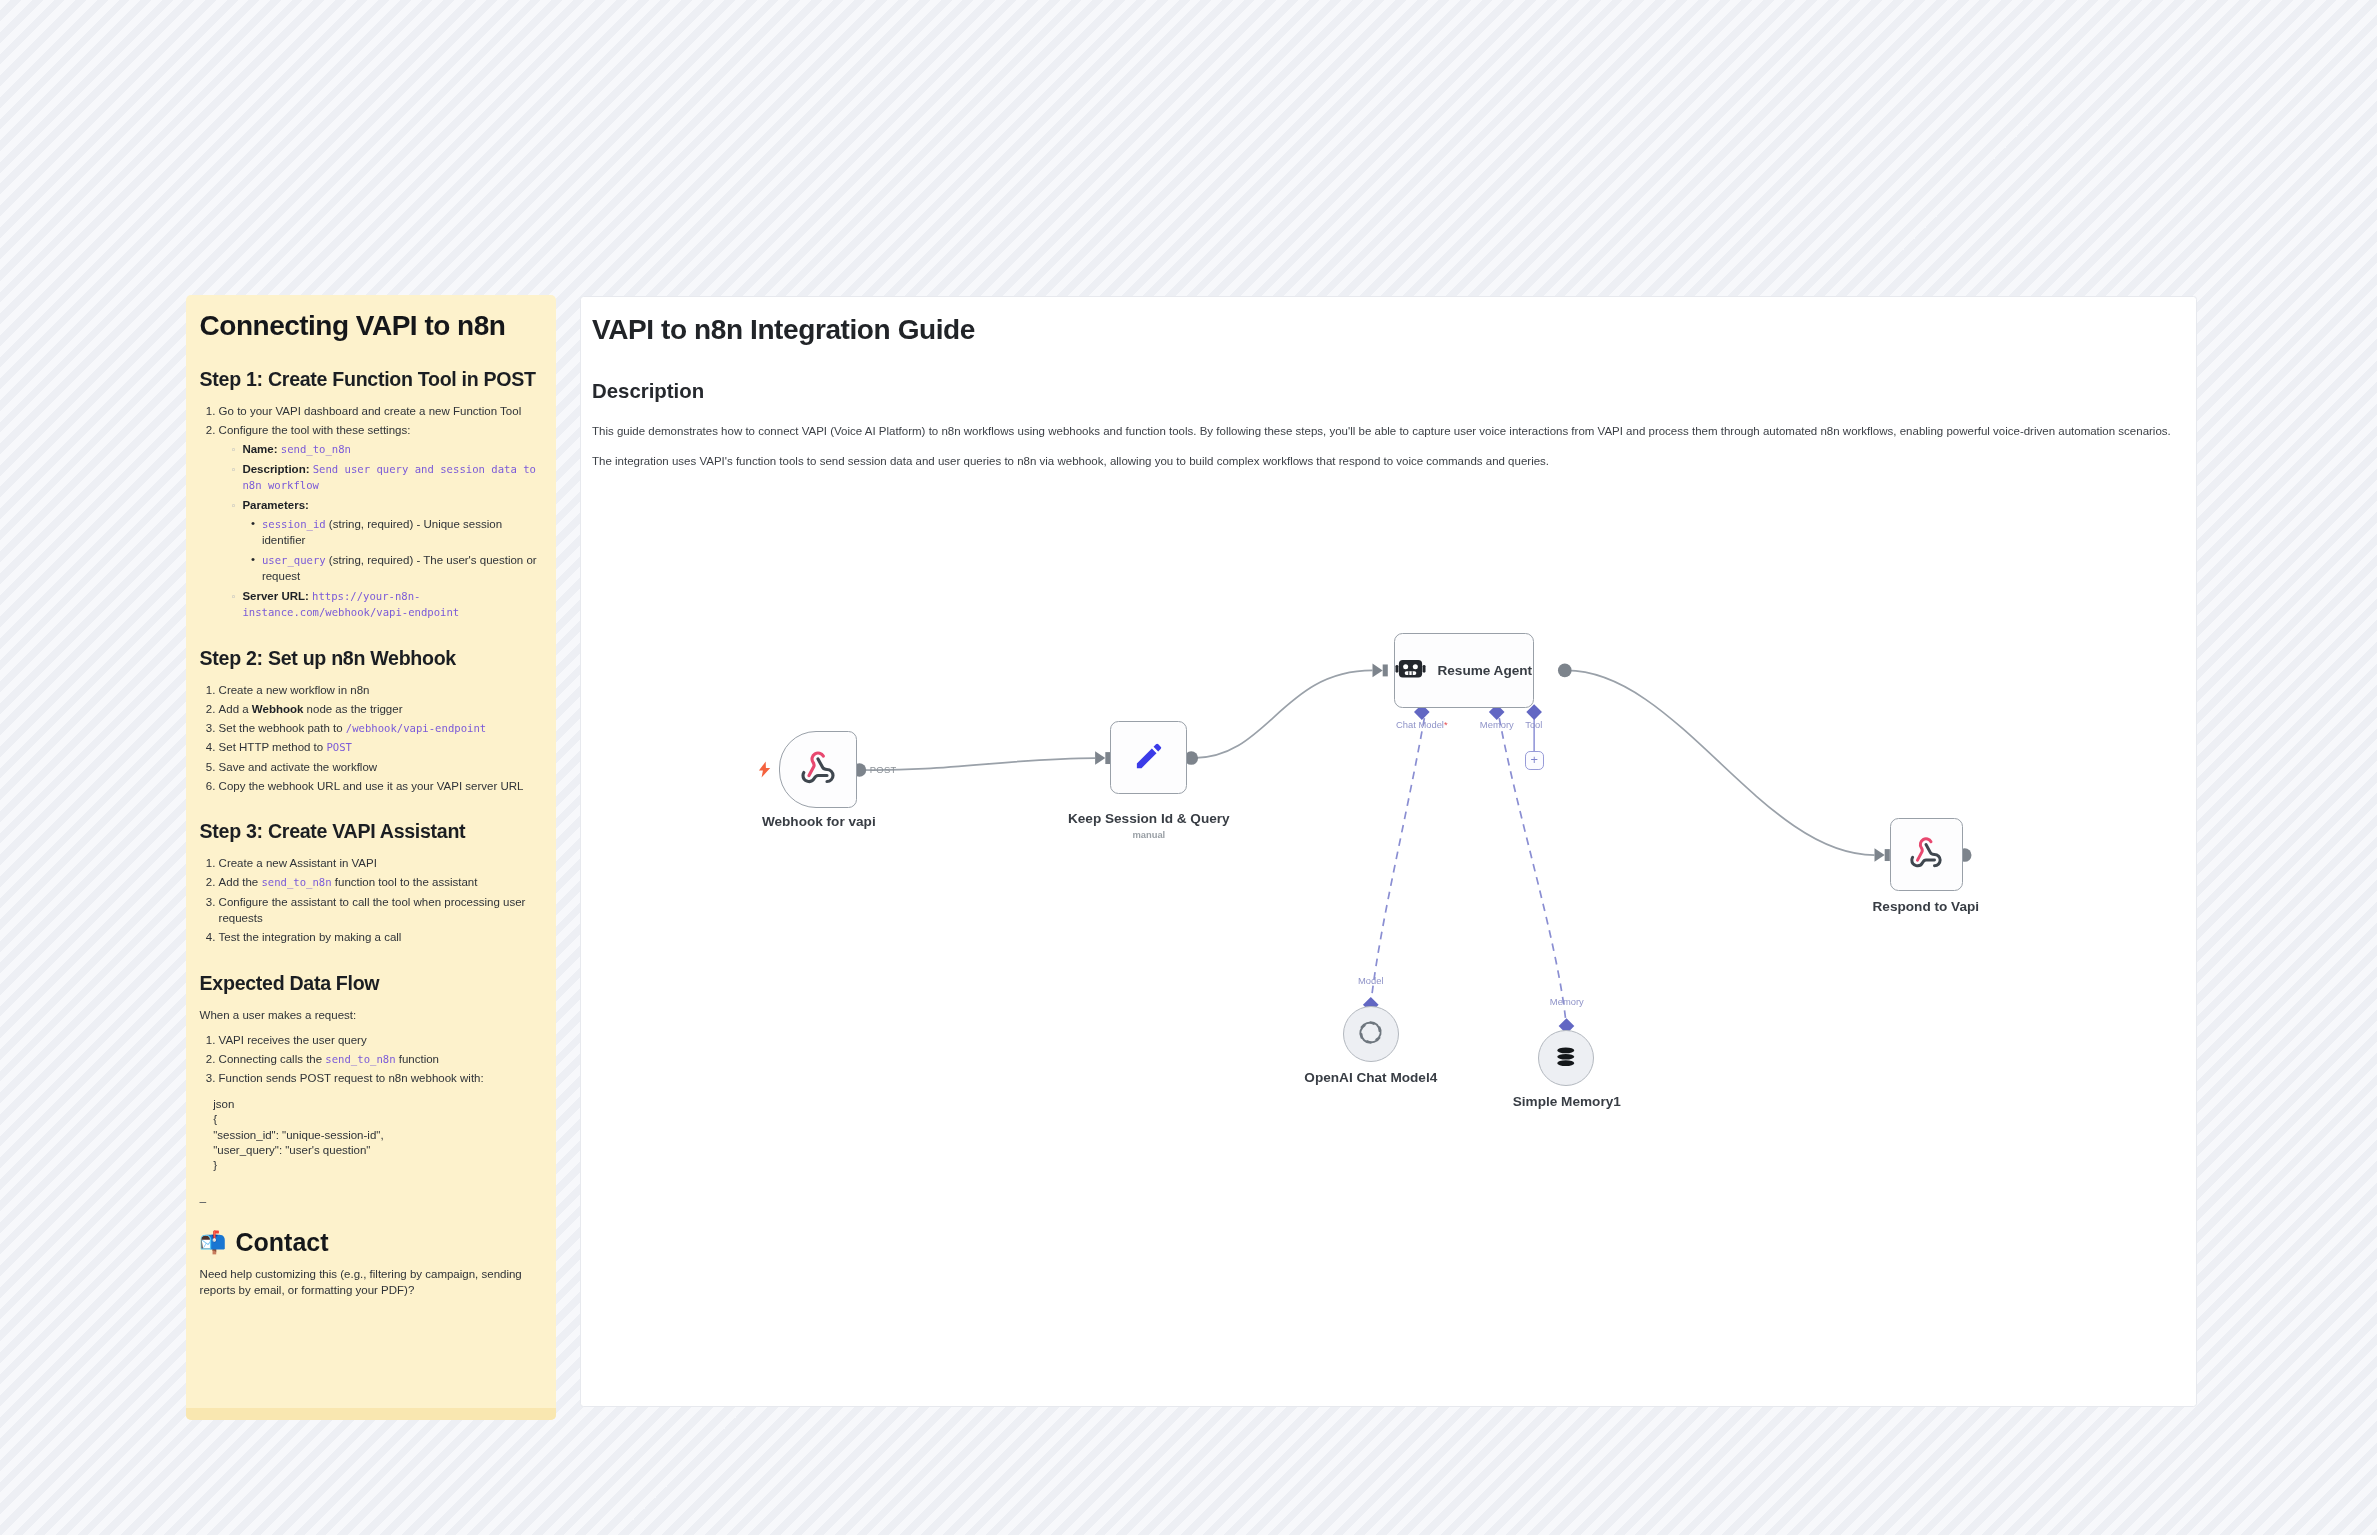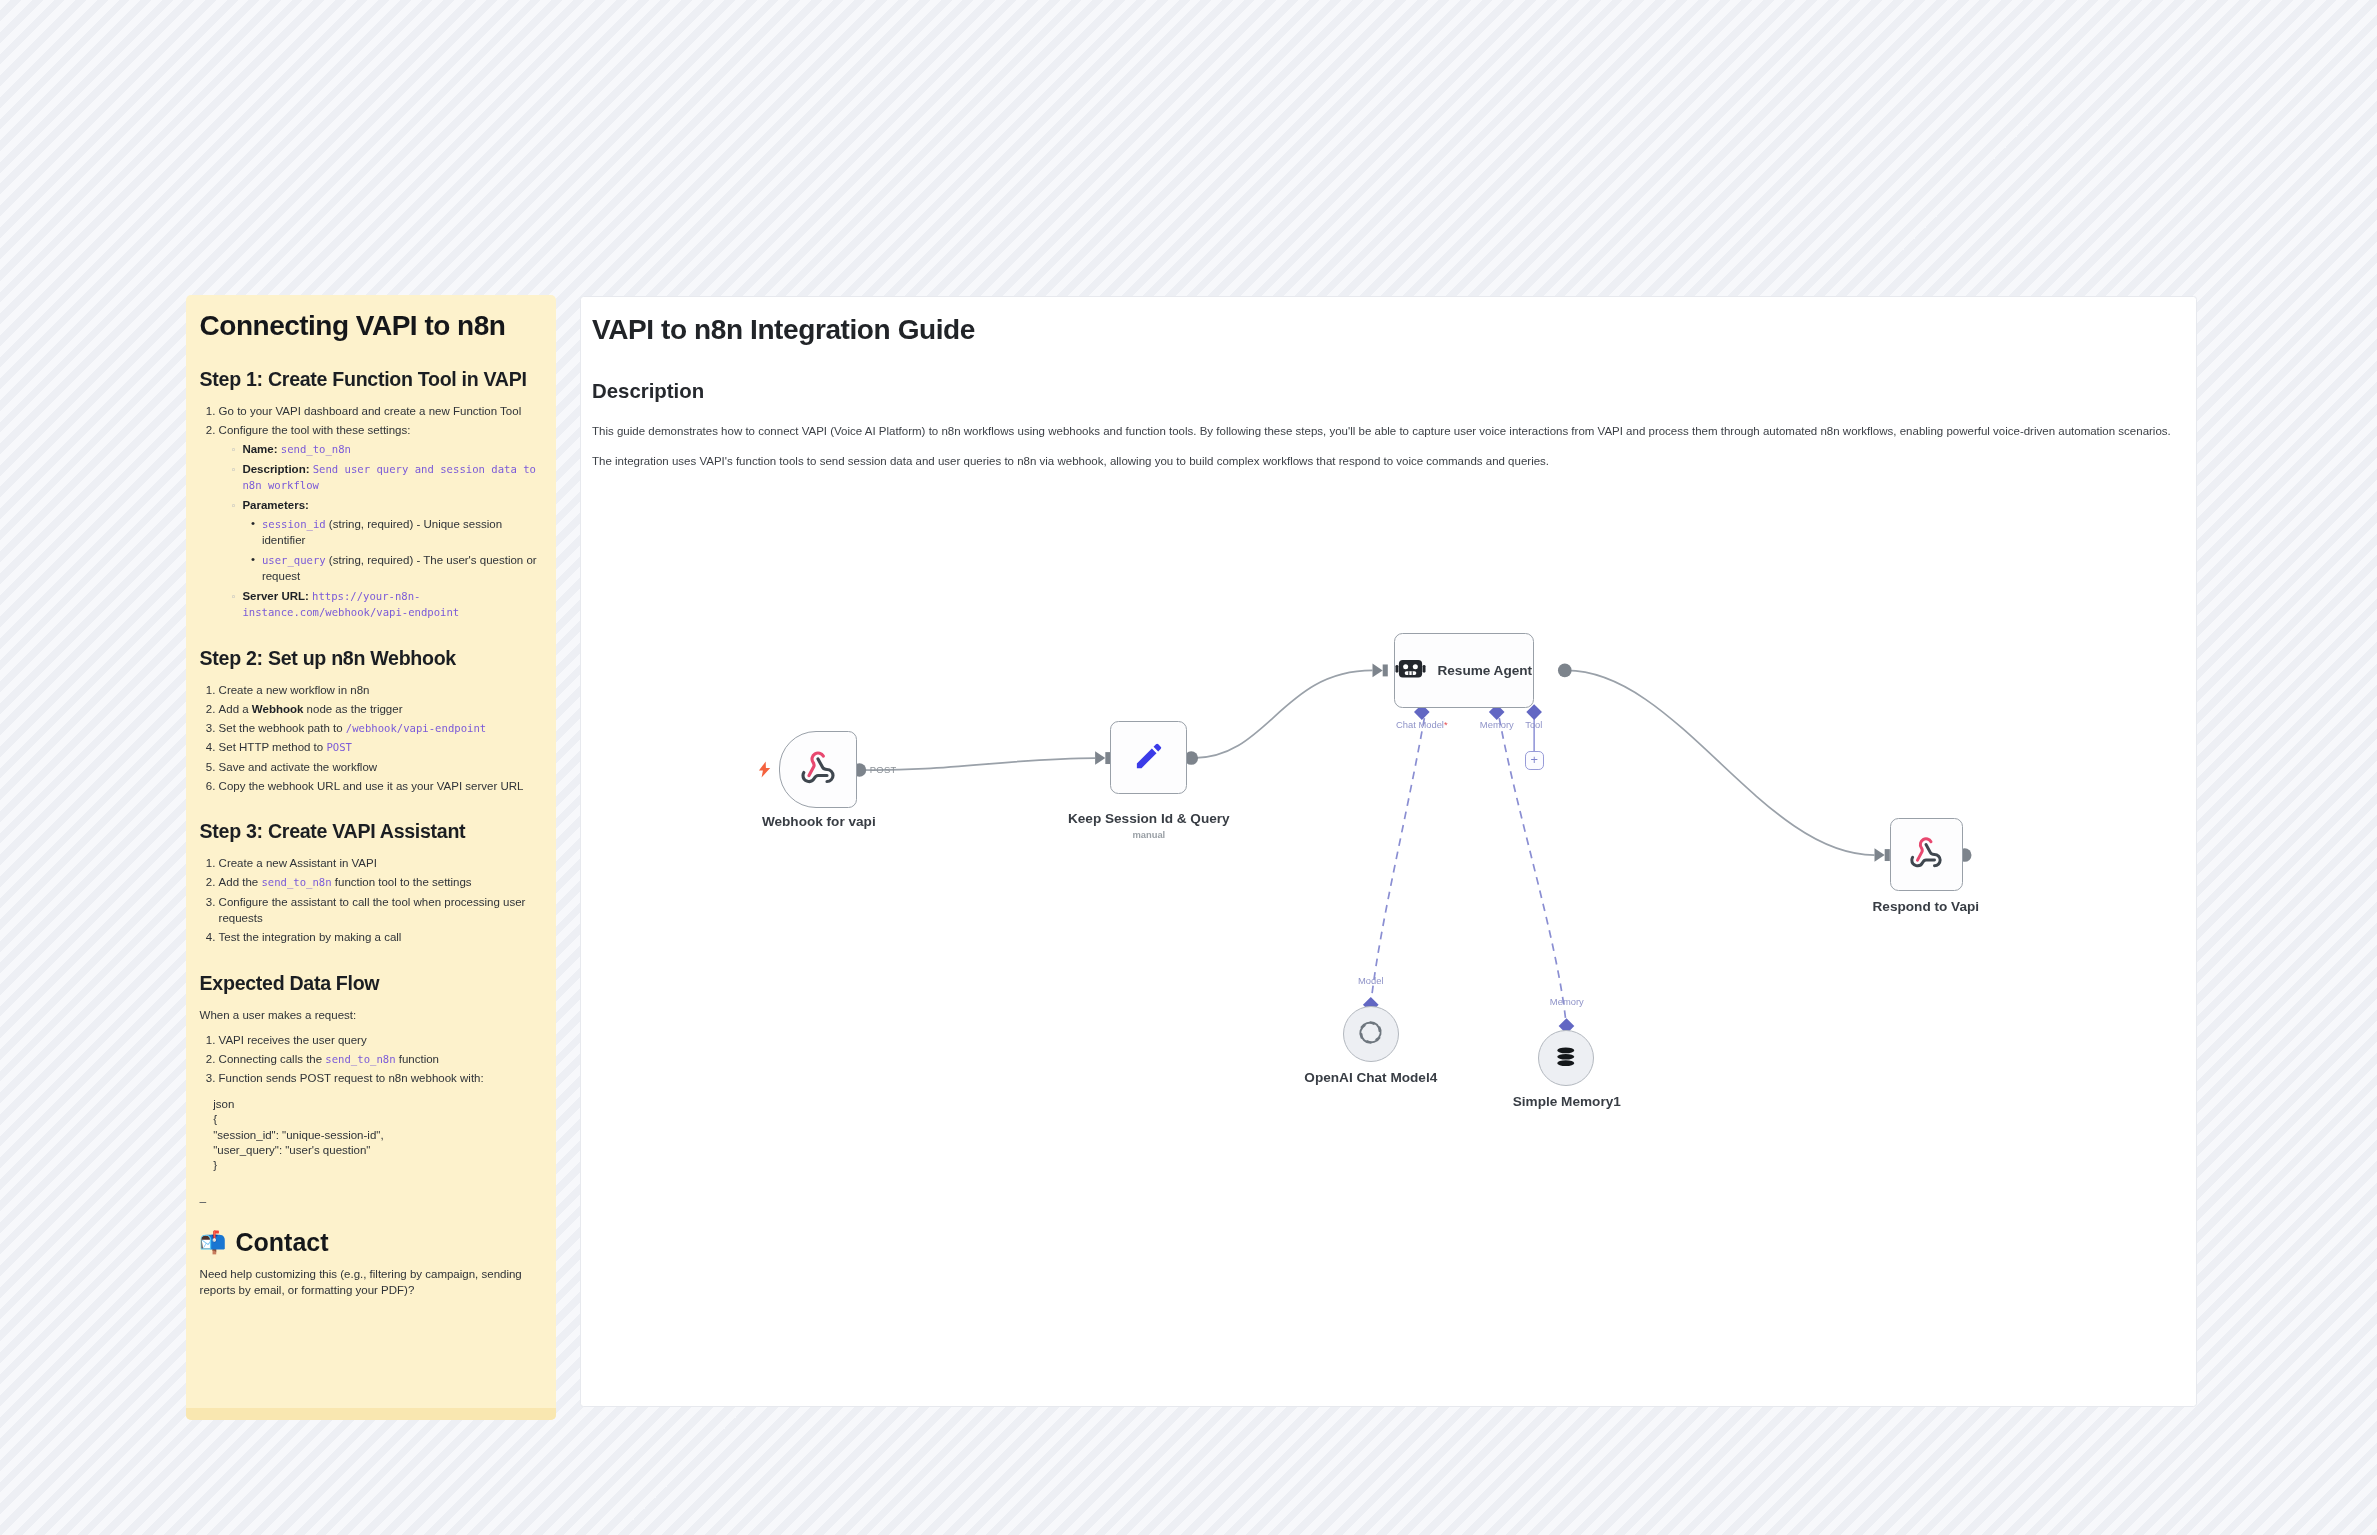--- a/index.html
+++ b/index.html
@@ -67,21 +67,21 @@
   .agent-label { font-size:13.6px; font-weight:600; color:#383d44; white-space:nowrap; }
   .plus-btn { position:absolute; width:19px; height:19px; border:1.4px solid #979bd8; border-radius:5.1px; background:#fcfcff; color:#7e83cc; font-size:12.8px; line-height:15.3px; text-align:center; font-weight:400; }
   .zap { position:absolute; }
 </style>
 </head>
 <body>
 
 <aside class="sidebar">
   <div class="sb-title">Connecting VAPI to n8n</div>
 
-  <div class="sb-h2">Step 1: Create Function Tool in VAPI</div>
+  <div class="sb-h2">Step 1: Create Function Tool in POST</div>
   <ol class="sb-ol">
     <li><span>Go to your VAPI dashboard and create a new Function Tool</span></li>
     <li><span>Configure the tool with these settings:</span>
       <ul class="lvl2">
         <li><span class="blabel">Name:</span> <span class="code">send_to_n8n</span></li>
         <li><span class="blabel">Description:</span> <span class="code">Send user query and session data to n8n workflow</span></li>
         <li><span class="blabel">Parameters:</span>
           <ul class="lvl3">
             <li><span class="code">session_id</span><span> (string, required) - Unique session identifier</span></li>
             <li><span class="code">user_query</span><span> (string, required) - The user's question or request</span></li>
@@ -98,21 +98,21 @@
     <li><span>Add a </span><span class="blabel">Webhook</span><span> node as the trigger</span></li>
     <li><span>Set the webhook path to </span><span class="code">/webhook/vapi-endpoint</span></li>
     <li><span>Set HTTP method to </span><span class="code">POST</span></li>
     <li><span>Save and activate the workflow</span></li>
     <li><span>Copy the webhook URL and use it as your VAPI server URL</span></li>
   </ol>
 
   <div class="sb-h2">Step 3: Create VAPI Assistant</div>
   <ol class="sb-ol">
     <li><span>Create a new Assistant in VAPI</span></li>
-    <li><span>Add the </span><span class="code">send_to_n8n</span><span> function tool to the settings</span></li>
+    <li><span>Add the </span><span class="code">send_to_n8n</span><span> function tool to the assistant</span></li>
     <li><span>Configure the assistant to call the tool when processing user requests</span></li>
     <li><span>Test the integration by making a call</span></li>
   </ol>
 
   <div class="sb-h2">Expected Data Flow</div>
   <p class="sb-p">When a user makes a request:</p>
   <ol class="sb-ol">
     <li><span>VAPI receives the user query</span></li>
     <li><span>Connecting calls the </span><span class="code">send_to_n8n</span><span> function</span></li>
     <li><span>Function sends POST request to n8n webhook with:</span></li>

